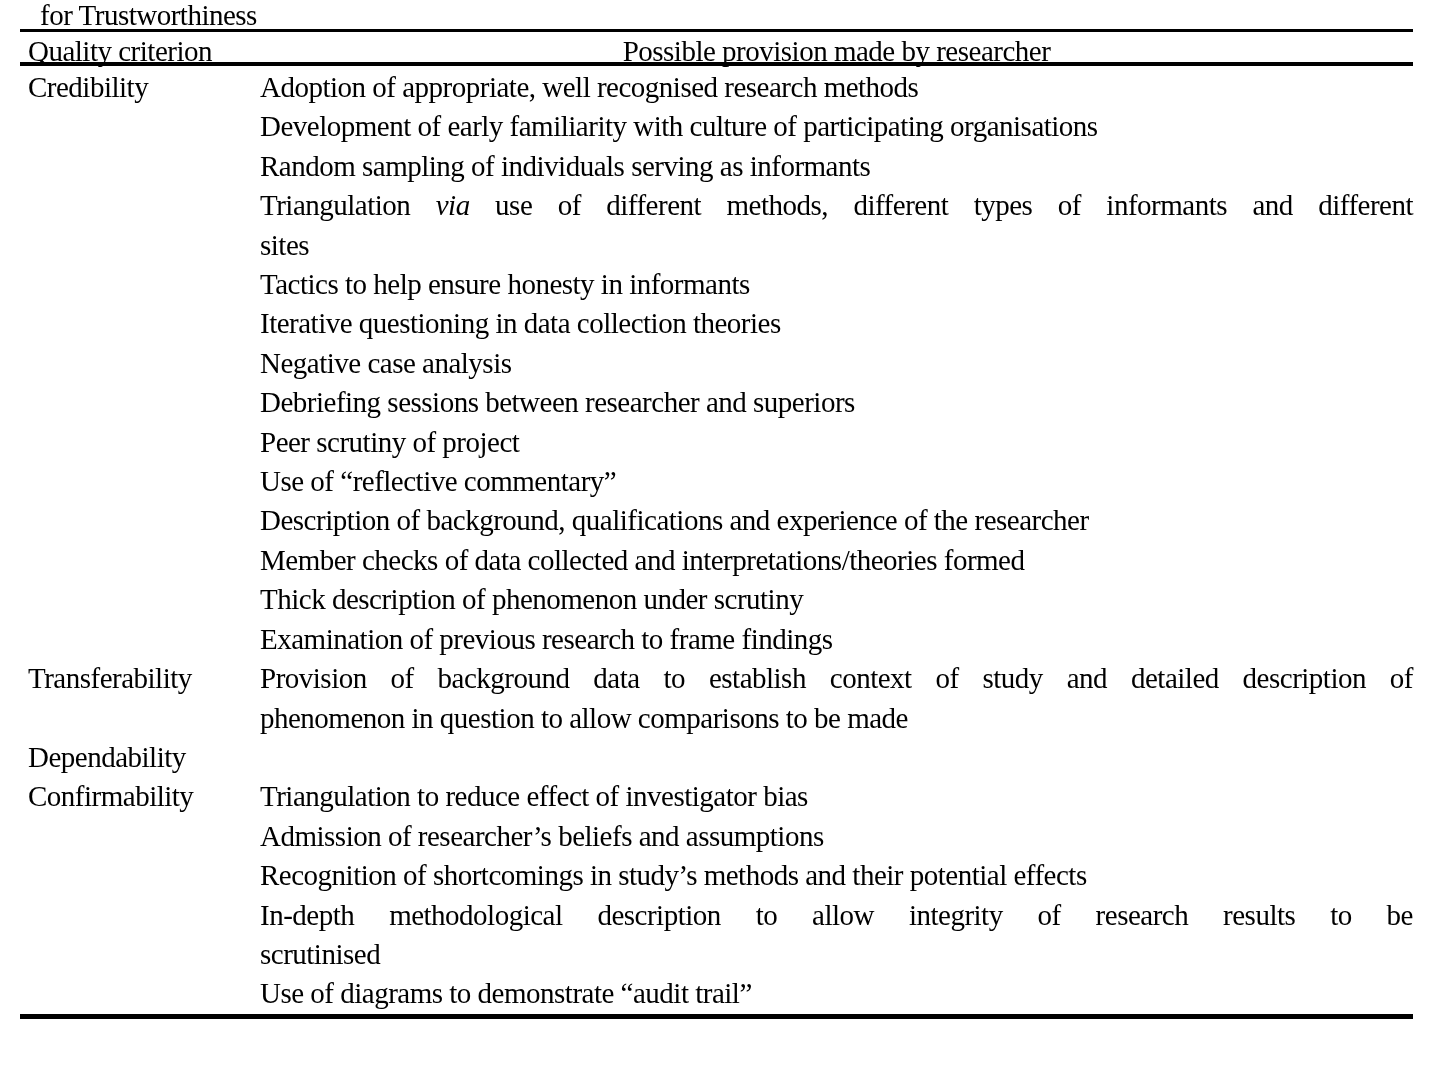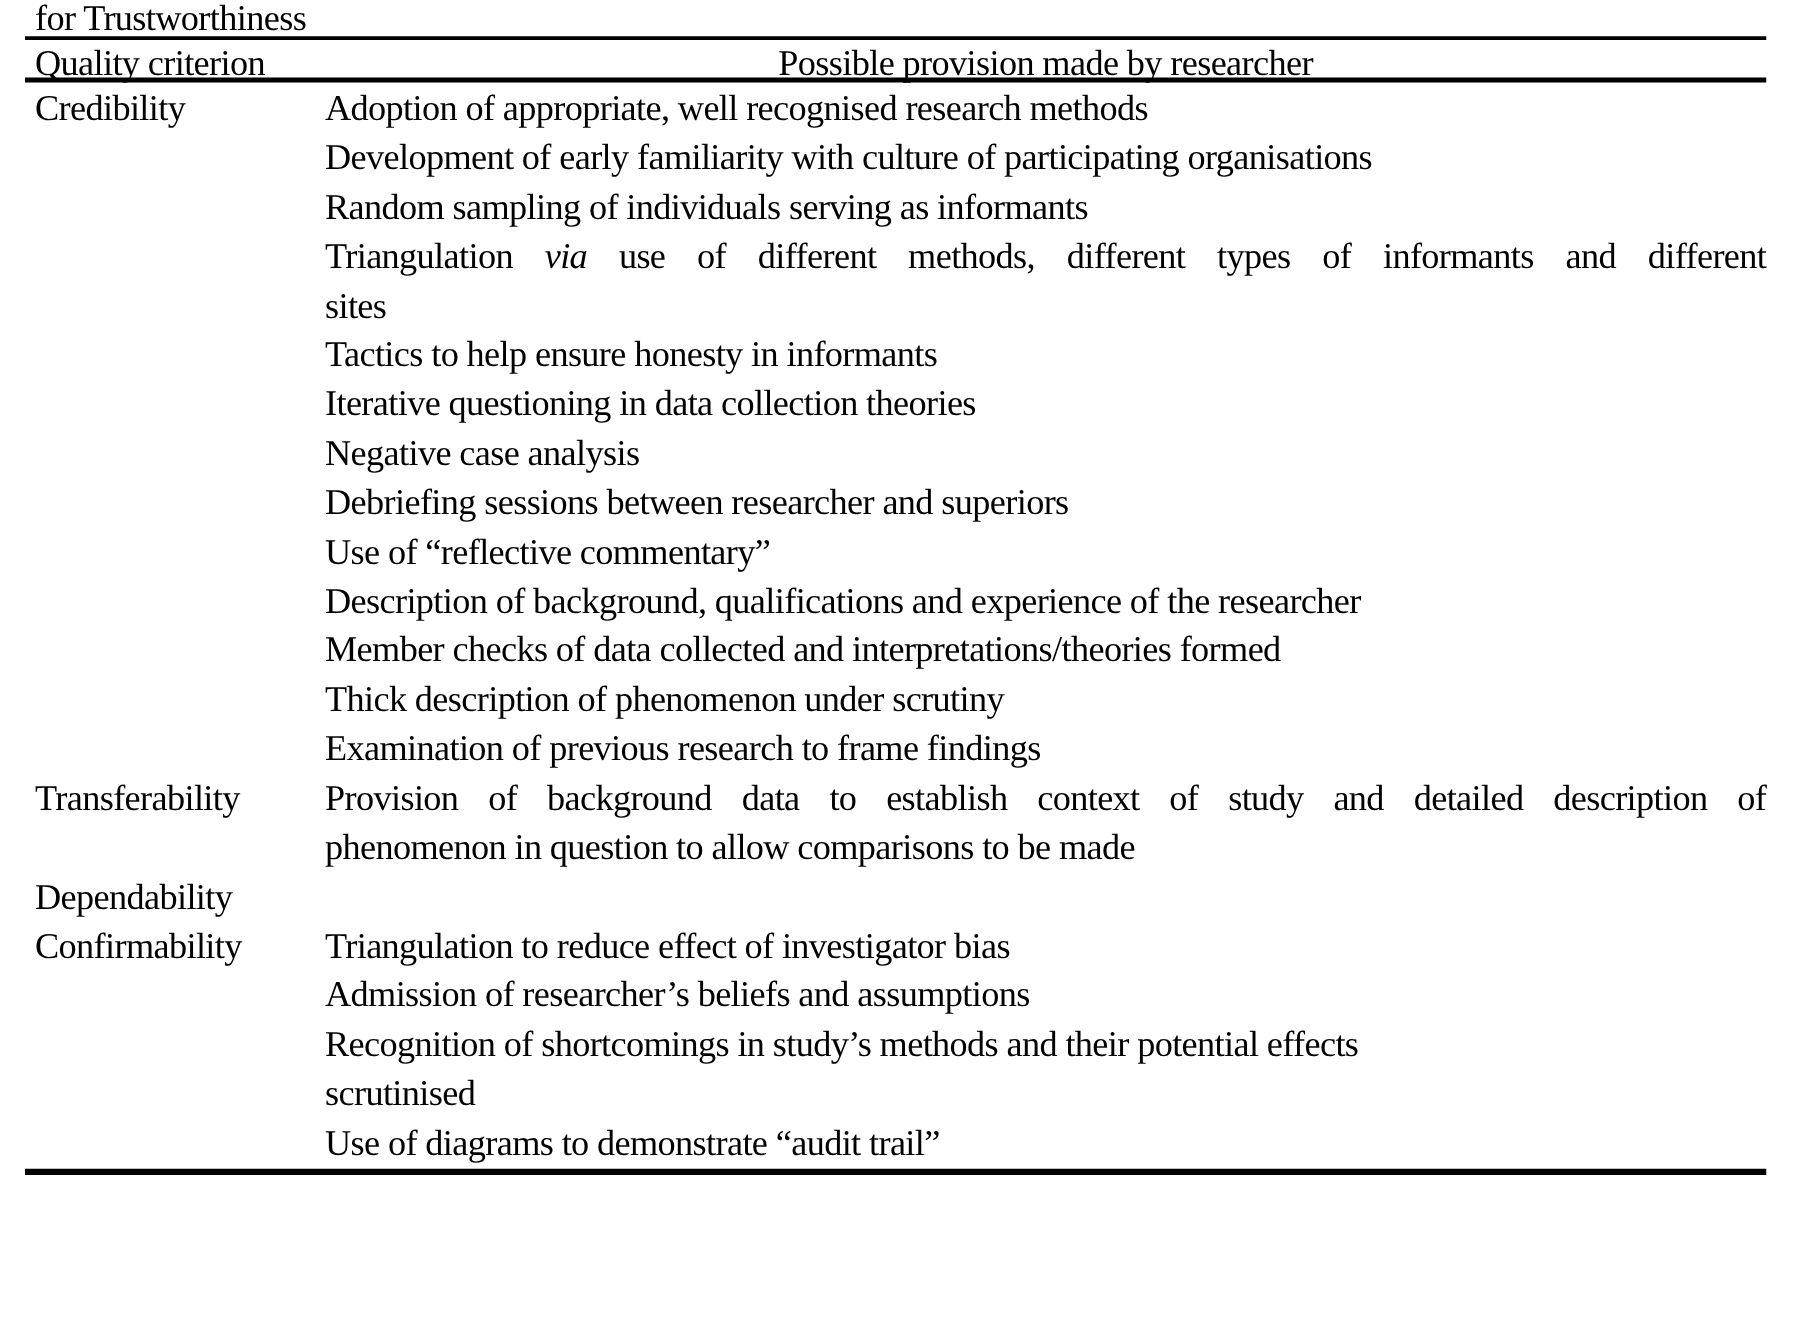--- a/index.html
+++ b/index.html
@@ -10,21 +10,21 @@
     overflow: hidden;
     color: #000000;
     font-family: "Liberation Serif", "DejaVu Serif", serif;
     font-size: 29px;
     line-height: 39.4px;
     letter-spacing: -0.5px;
   }
   .caption-wrap {
     height: 29px;
     overflow: hidden;
-    padding-left: 28px;
+    padding-left: 40px;
   }
   .caption-wrap .caption-text {
     display: inline-block;
     transform: translateY(-4px);
   }
   .rule {
     margin-left: 20px;
     width: 1393px;
     background: #000000;
   }
@@ -77,20 +77,21 @@
       <div class="cell provisions">
         <div class="line">Adoption of appropriate, well recognised research methods</div>
         <div class="line">Development of early familiarity with culture of participating organisations</div>
         <div class="line">Random sampling of individuals serving as informants</div>
         <div class="line justify"><span>Triangulation </span><span class="it">via</span><span> use of different methods, different types of informants and different</span></div>
         <div class="line">sites</div>
         <div class="line">Tactics to help ensure honesty in informants</div>
         <div class="line">Iterative questioning in data collection theories</div>
         <div class="line">Negative case analysis</div>
         <div class="line">Debriefing sessions between researcher and superiors</div>
+        <div class="line">Peer scrutiny of project</div>
         <div class="line">Use of “reflective commentary”</div>
         <div class="line">Description of background, qualifications and experience of the researcher</div>
         <div class="line">Member checks of data collected and interpretations/theories formed</div>
         <div class="line">Thick description of phenomenon under scrutiny</div>
         <div class="line">Examination of previous research to frame findings</div>
       </div>
     </div>
     <div class="trow">
       <div class="cell criterion">Transferability</div>
       <div class="cell provisions">
@@ -100,19 +101,20 @@
     </div>
     <div class="trow">
       <div class="cell criterion">Dependability</div>
     </div>
     <div class="trow">
       <div class="cell criterion">Confirmability</div>
       <div class="cell provisions">
         <div class="line">Triangulation to reduce effect of investigator bias</div>
         <div class="line">Admission of researcher’s beliefs and assumptions</div>
         <div class="line">Recognition of shortcomings in study’s methods and their potential effects</div>
+        <div class="line justify">In-depth methodological description to allow integrity of research results to be</div>
         <div class="line">scrutinised</div>
         <div class="line">Use of diagrams to demonstrate “audit trail”</div>
       </div>
     </div>
   </div>
 
 <div class="rule bottom"></div>
 
 </body></html>

